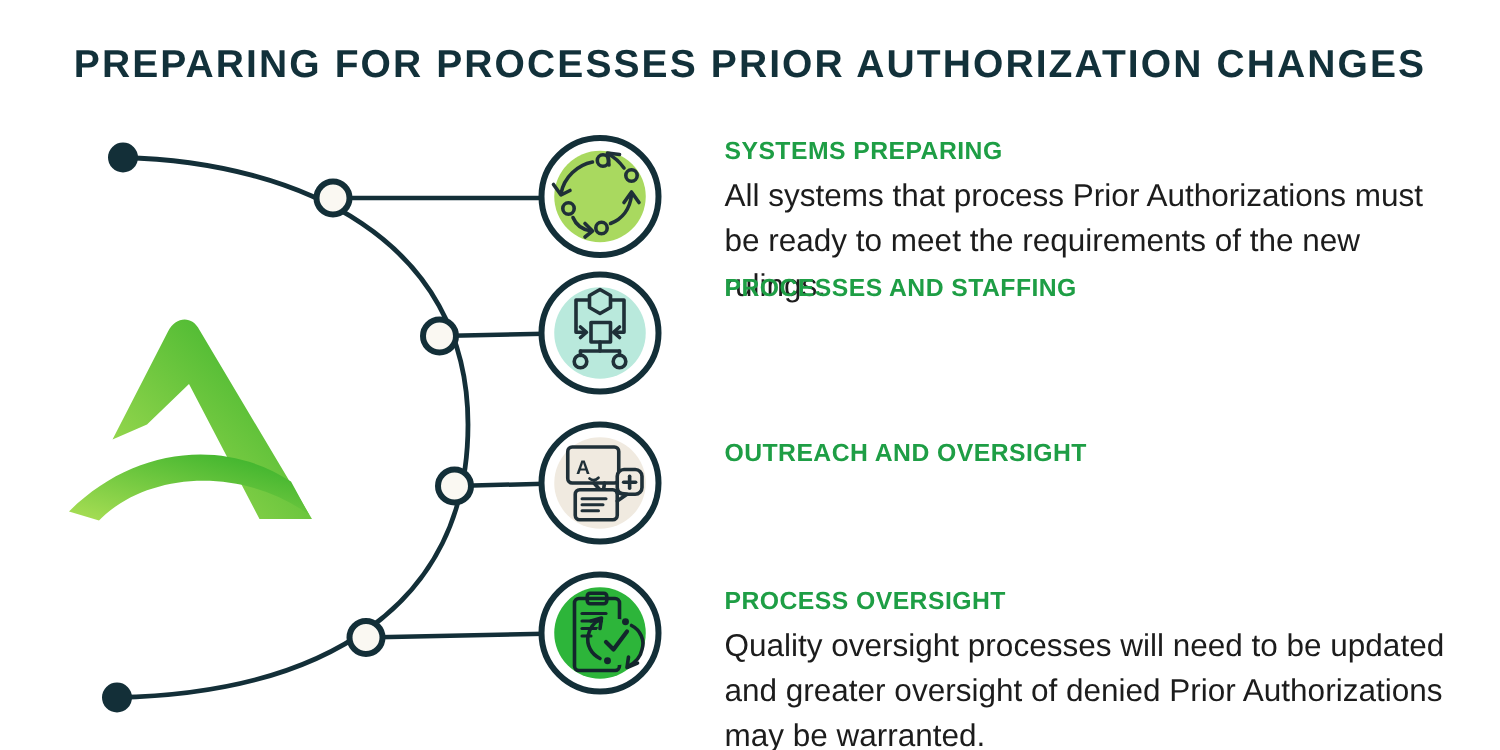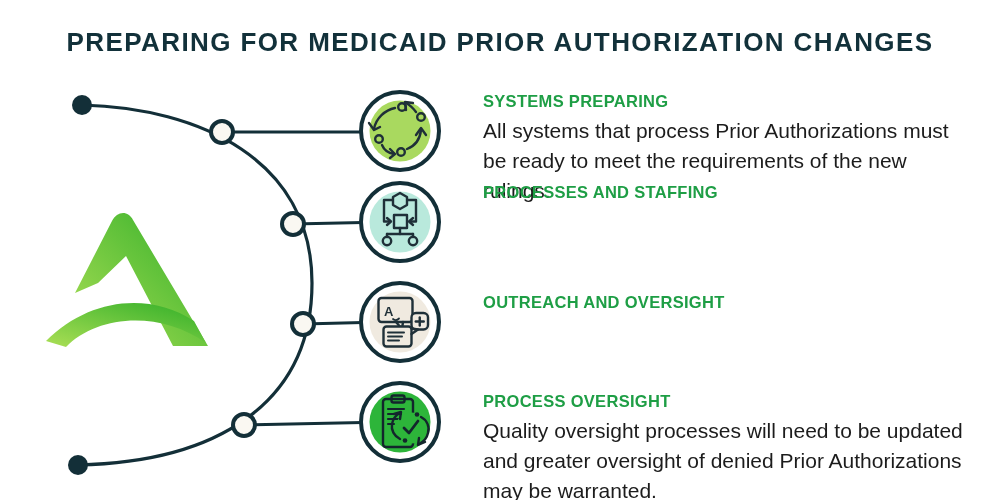--- a/index.html
+++ b/index.html
@@ -22,21 +22,21 @@
     margin:0;font-size:21px;line-height:1.42;color:#1c1c1c;
   }
   .s1{top:92px;}
   .s2{top:183px;}
   .s3{top:293px;}
   .s4{top:392px;}
 </style>
 </head>
 <body>
 
-<h1 class="title">PREPARING FOR MEDICAID PRIOR AUTHORIZATION CHANGES</h1>
+<h1 class="title">PREPARING FOR PROCESSES PRIOR AUTHORIZATION CHANGES</h1>
 
 <svg class="diagram" width="470" height="500" viewBox="0 0 470 500">
   <defs>
     <linearGradient id="logoGrad" x1="0" y1="1" x2="1" y2="0">
       <stop offset="0" stop-color="#abdf55"></stop>
       <stop offset="1" stop-color="#2fae28"></stop>
     </linearGradient>
   </defs>
 
   <path d="M 82 105 C 200 108 312 160 312 283 C 312 405 215 462 78 465" fill="none" stroke="#132f38" stroke-width="3.2"></path>

